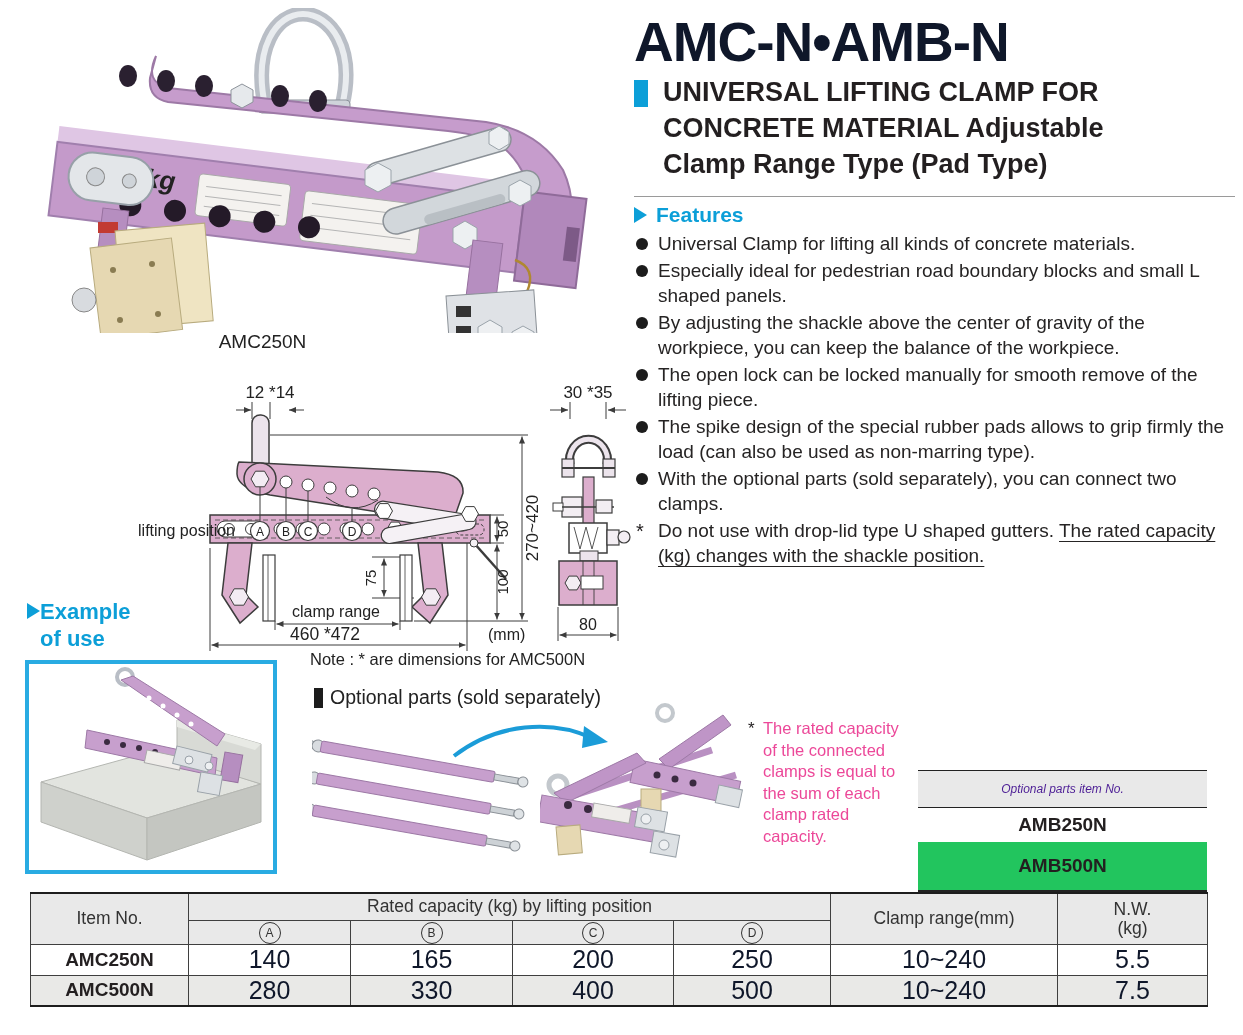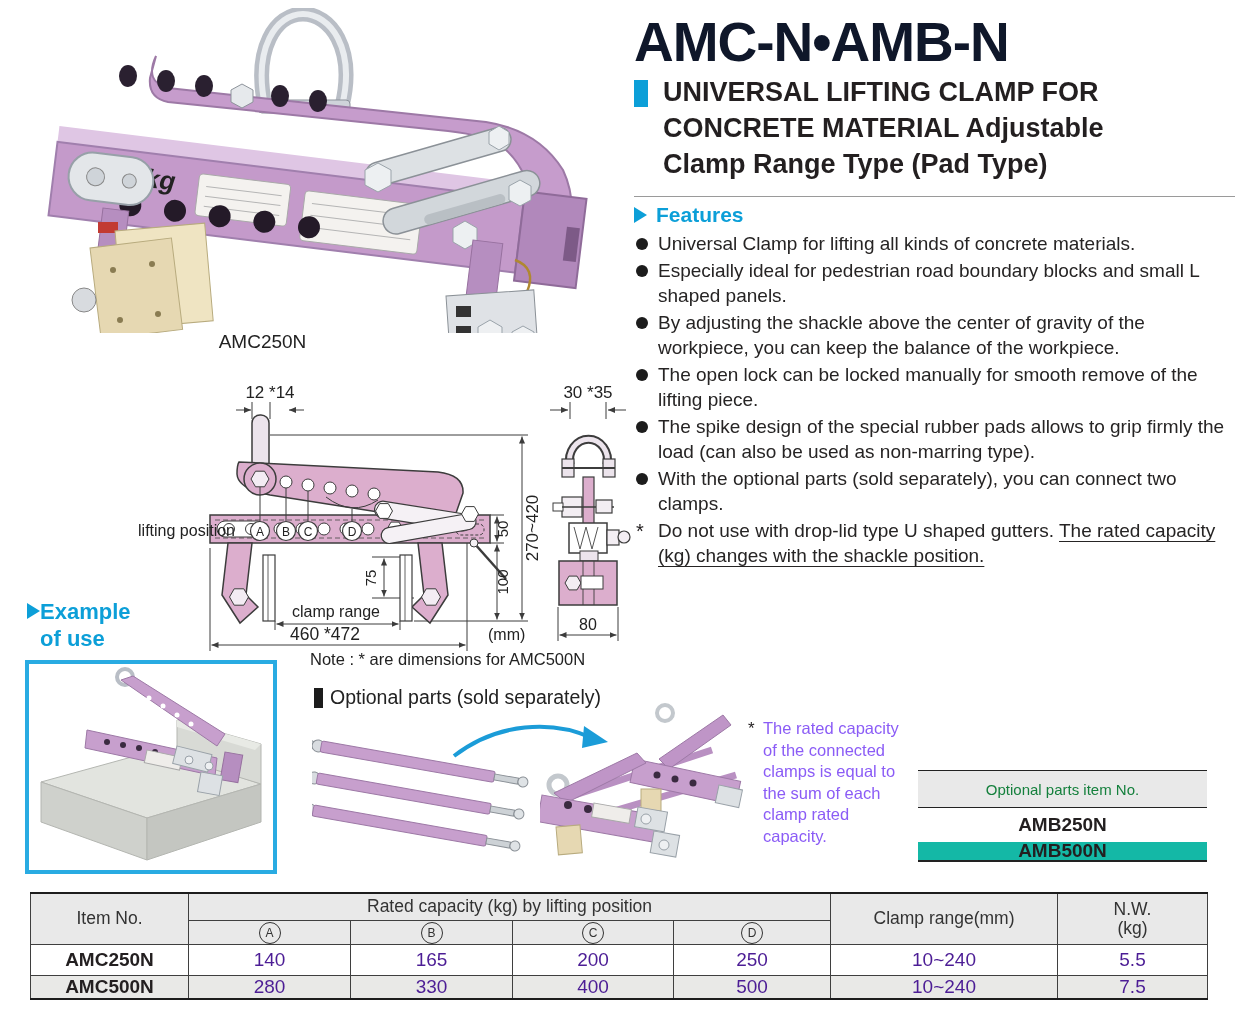--- a/index.html
+++ b/index.html
@@ -23,33 +23,33 @@
   .photo-cap{left:180px;top:331px;width:165px;text-align:center;font-size:19px;color:#222;}
   
   .ex-head{left:27px;top:598px;display:flex;color:#0c9fd8;font-size:22px;font-weight:bold;line-height:27px;}
   .ex-head .tri{margin-top:5px;}
   .ex-box{left:25px;top:660px;width:244px;height:206px;border:4px solid #29abe2;background:#fff;}
   
   .opt-head{left:314px;top:686px;display:flex;align-items:center;gap:7px;font-size:19.5px;color:#222;text-align:center;}
   .opt-sq{width:9px;height:20px;background:#1c1c1c;}
   .opt-note{left:748px;top:718px;width:166px;display:flex;}
   .opt-star{flex:0 0 15px;font-size:17px;line-height:21.5px;}
-  .opt-note p{margin:0;font-size:16.5px;line-height:21.5px;color:#8b5cf6;}
+  .opt-note p{margin:0;font-size:16.5px;line-height:21.5px;color:#ec4899;}
   .opt-table{left:918px;top:770px;width:289px;border-top:1.5px solid #222;border-bottom:2px solid #222;}
-  .opt-th{height:36px;background:#e9e9e9;border-bottom:1.5px solid #222;display:flex;align-items:center;justify-content:center;font-size:15px;color:#15803d;}
+  .opt-th{height:36px;background:#e9e9e9;border-bottom:1.5px solid #222;display:flex;align-items:center;justify-content:center;font-size:12px;color:#4c1d95;font-style:italic;}
   .opt-td{height:34px;display:flex;align-items:center;justify-content:center;font-size:19px;font-weight:bold;color:#231f20;}
-  .opt-td.gray{background:#14b8a6;height:18px;}
+  .opt-td.gray{background:#22c55e;height:48px;}
   
   table.spec{left:30px;top:892px;width:1177px;border-collapse:collapse;border-top:2px solid #1d1d1d;border-bottom:2px solid #1d1d1d;border-left:1.5px solid #3f3f3f;border-right:1.5px solid #3f3f3f;table-layout:fixed;}
   table.spec th,table.spec td{border:1px solid #3f3f3f;text-align:center;vertical-align:middle;padding:0;}
   table.spec th{background:#e9e9e9;font-weight:normal;font-size:17.5px;color:#333;}
   tr.h1{height:27px;} tr.h2{height:24px;} tr.r1{height:31px;} tr.r2{height:20px;}
   tr.r2 td{background:#e9e9e7;}
   td.item{font-weight:bold;font-size:19px;color:#231f20;}
-  td.val{font-size:19px;color:#4c1d95;}
+  td.val{font-size:25px;color:#0f172a;}
   .circ{display:inline-flex;width:20px;height:20px;border:1.3px solid #333;border-radius:50%;align-items:center;justify-content:center;font-size:12px;color:#333;}
   .nw{line-height:19px;font-size:17.5px;}
   svg text{font-family:"Liberation Sans","DejaVu Sans",sans-serif;fill:#222;}
 </style>
 </head>
 <body>
 
 <div id="canvas">
 
   <svg class="abs" style="left:18px;top:8px;width:600px;height:325px" viewBox="0 0 600 325">

